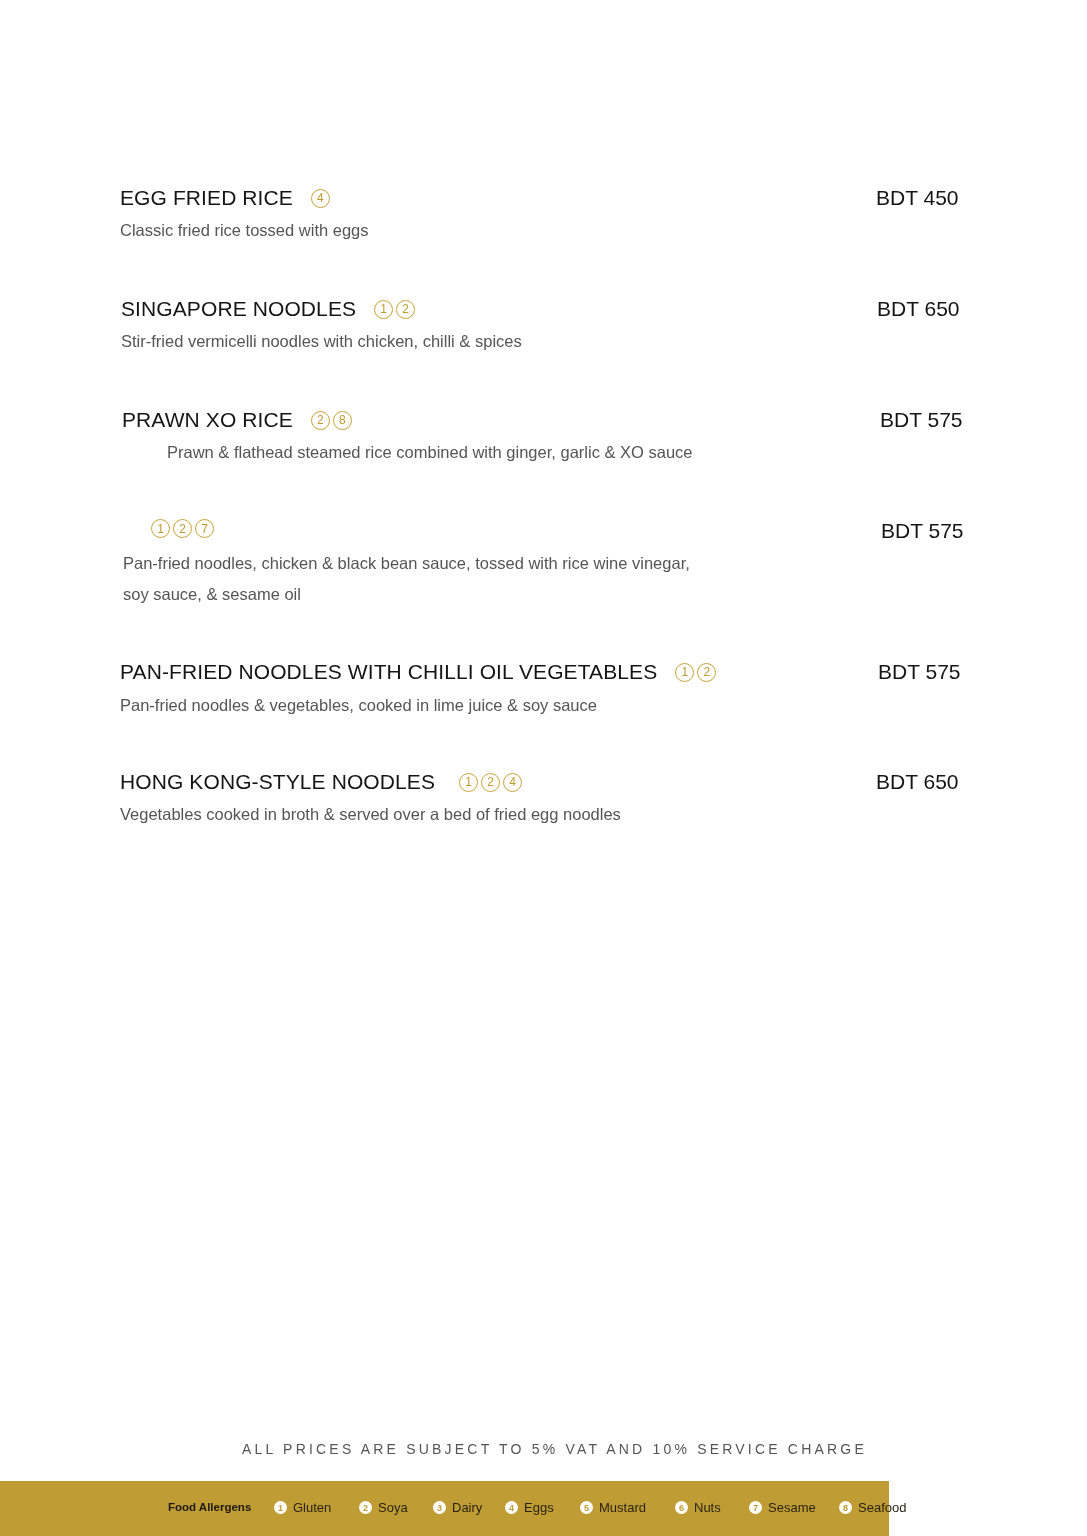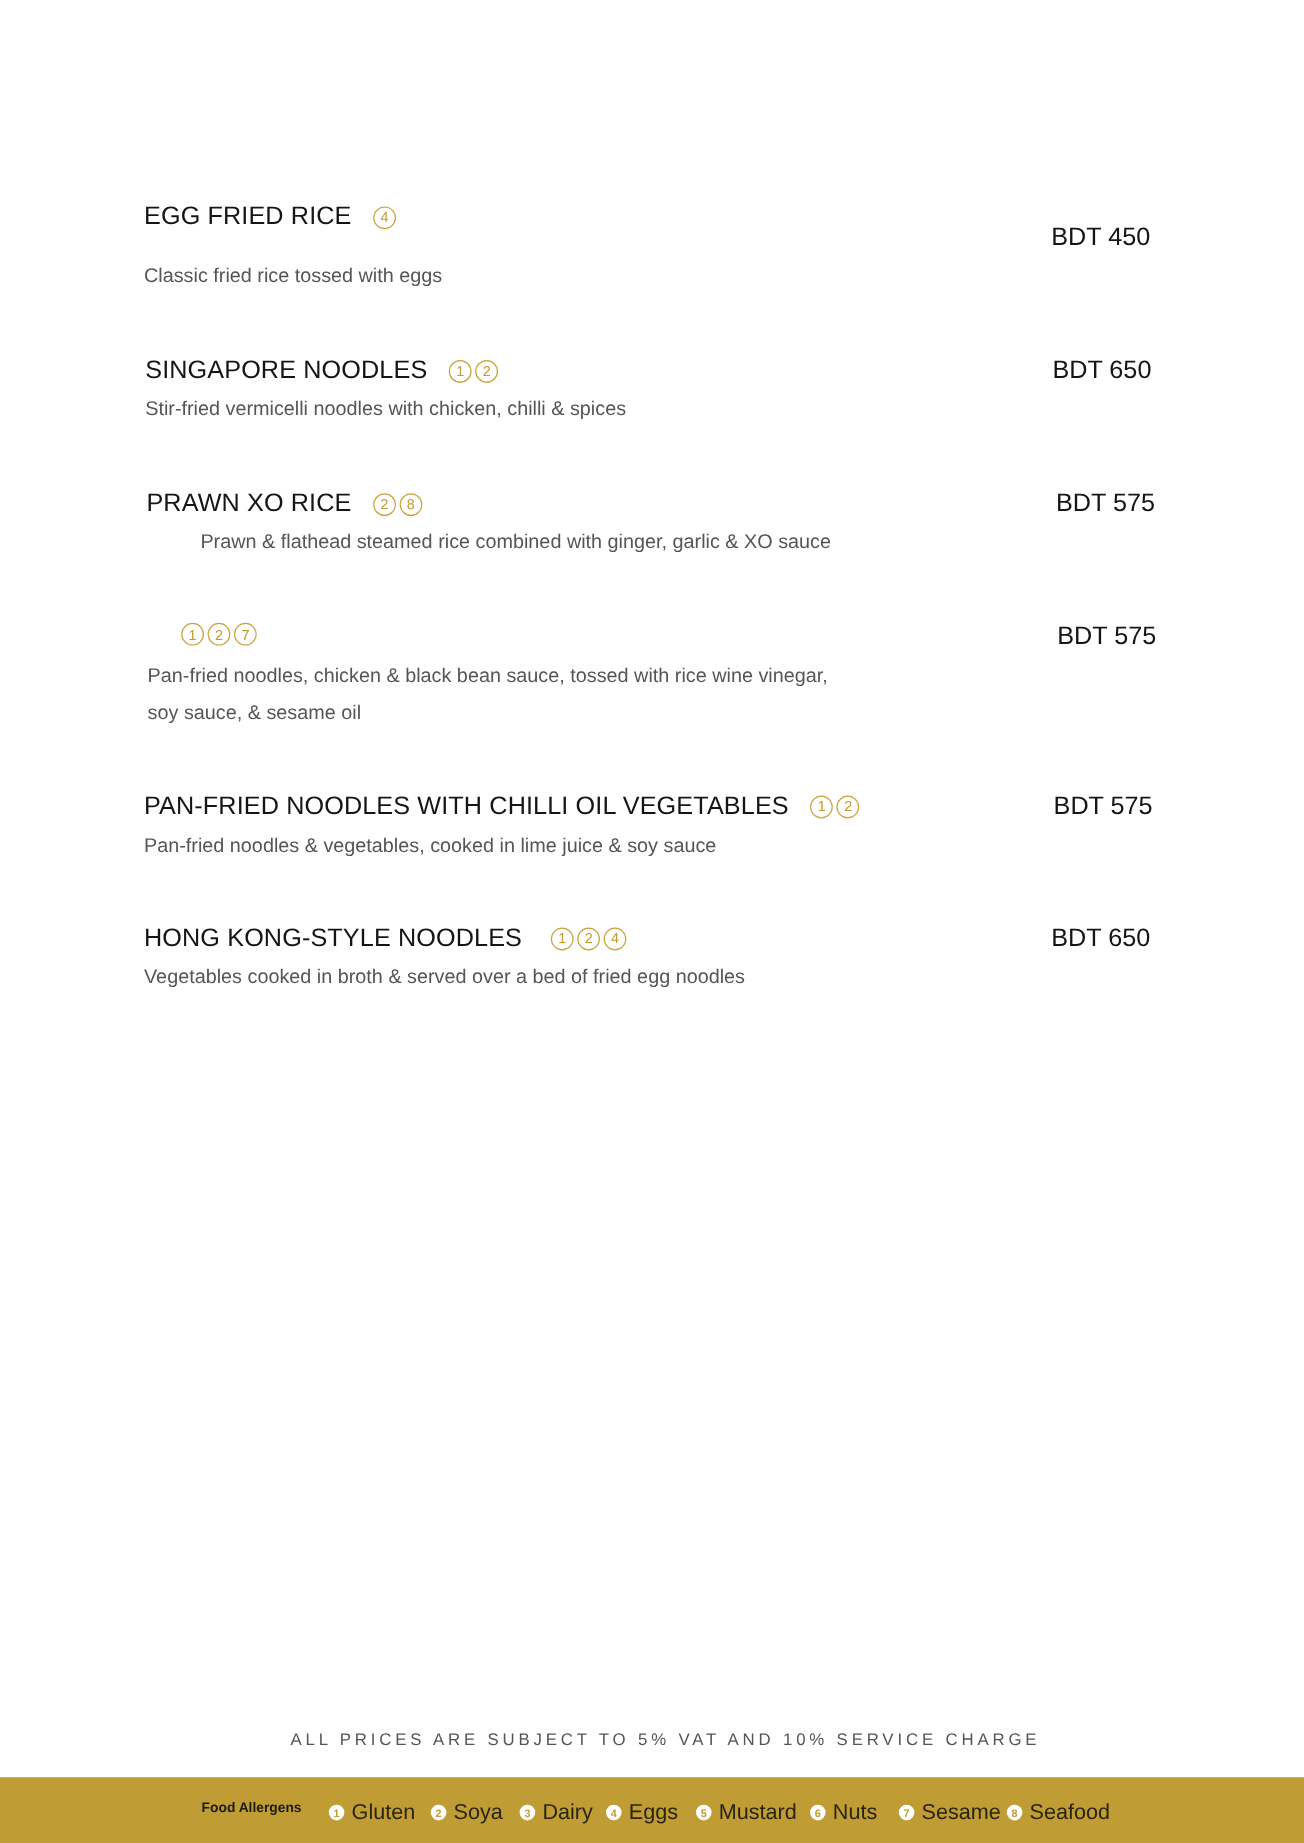--- a/index.html
+++ b/index.html
@@ -8,33 +8,33 @@
     .item { position: absolute; left: 0; width: 1087px; }
     .title-row { position: absolute; display: flex; align-items: center; white-space: nowrap; }
     .dish-name { font-size: 21px; font-weight: normal; letter-spacing: 0.1px; color: #151515; }
     .allergens { display: inline-flex; gap: 3px; margin-left: 18px; }
     .badge { width: 19px; height: 19px; border: 1.3px solid #c9a43a; border-radius: 50%;
              color: #c09a2e; font-size: 12px; display: inline-flex; align-items: center; justify-content: center; line-height: 1; }
     .price { position: absolute; font-size: 21px; color: #151515; white-space: nowrap; }
     .desc { position: absolute; font-size: 16.5px; color: #555; font-weight: normal; line-height: 31px; white-space: nowrap; }
     .notice { position: absolute; top: 1441px; left: 0; width: 1087px; text-align: center;
               font-size: 14px; letter-spacing: 3.2px; color: #555; padding-left: 22px; }
-    .footer { position: absolute; left: 0; top: 1481px; width: 1087px; height: 55px; background: #c09c34;
+    .footer { position: absolute; left: 0; top: 1481px; width: 889px; height: 55px; background: #c09c34;
               display: flex; align-items: center; }
     .footer-title { position: absolute; font-size: 11.5px; font-weight: bold; color: #1d1a10; top: 20px; }
     .legend-item { position: absolute; top: 19px; display: flex; align-items: center; gap: 6px; }
     .legend-dot { width: 13px; height: 13px; border-radius: 50%; background: #fff; color: #c09c34;
                   font-size: 9px; font-weight: bold; display: inline-flex; align-items: center; justify-content: center; }
-    .legend-label { font-size: 18px; color: #2a2412; }
+    .legend-label { font-size: 13px; color: #2a2412; }
   </style>
 </head>
 <body>
 
 <div class="item">
-  <div class="title-row" style="left:120px; top:169px;">
+  <div class="title-row" style="left:120px; top:186px;">
     <span class="dish-name">EGG FRIED RICE</span>
     <span class="allergens">
       <span class="badge">4</span>
     </span>
   </div>
   <span class="price" style="left:876px; top:186px;">BDT 450</span>
   <div class="desc" style="left:120px; top:215px;">Classic fried rice tossed with eggs</div>
 </div>
 
 <div class="item">

